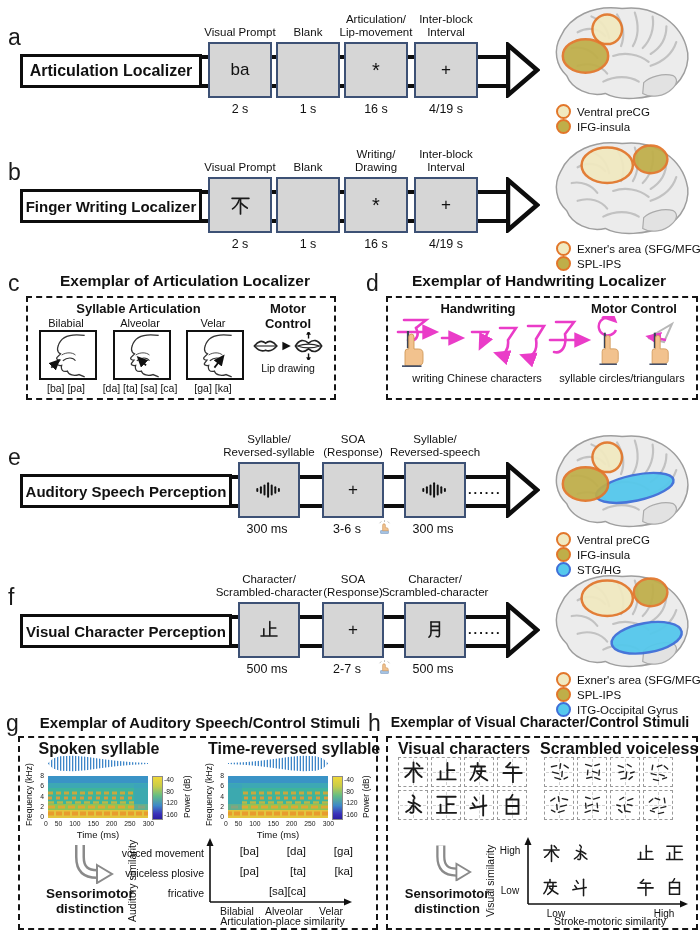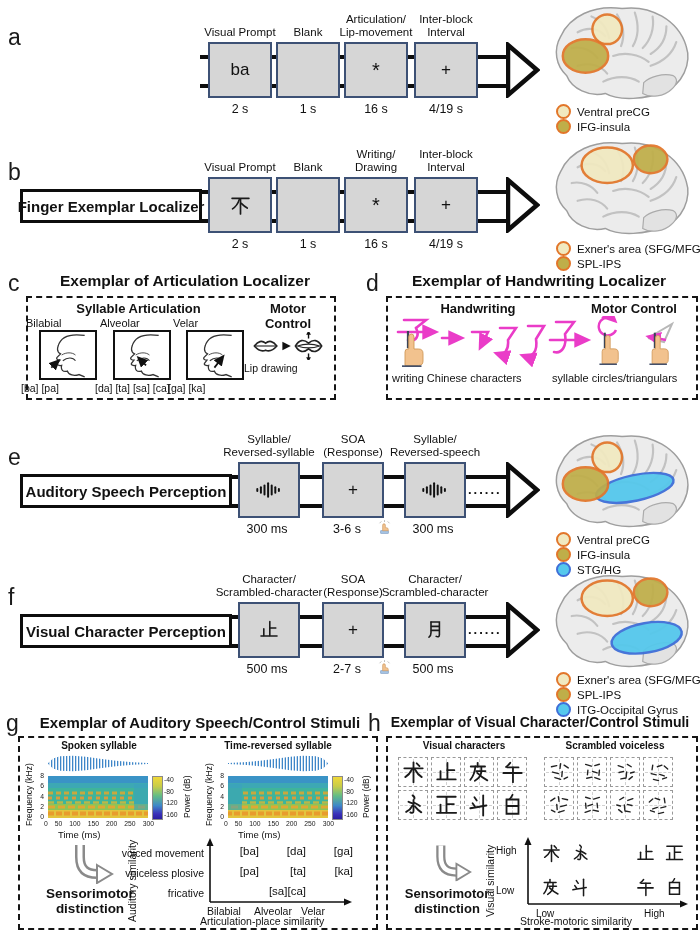--- a/index.html
+++ b/index.html
@@ -11,22 +11,22 @@
           display:flex;align-items:center;justify-content:center;white-space:nowrap}
   .rail{position:absolute;background:#0d0d0d;height:4px;z-index:1}
   .sbox{position:absolute;background:#d6d6d6;border:2px solid #3d5175;z-index:2;
         display:flex;align-items:center;justify-content:center}
   .tl-label{font-size:11.5px;line-height:1.15;text-align:center;white-space:pre-line;
             display:flex;flex-direction:column;justify-content:flex-end;align-items:center;height:30px}
   .dur{font-size:12.5px;text-align:center;white-space:nowrap}
   .dash-box{position:absolute;border:2.5px dashed #151515}
   .ptitle{font-weight:bold;font-size:15.5px;text-align:center;white-space:nowrap}
   .b13{font-weight:bold;font-size:13px;text-align:center;white-space:pre-line}
-  .b12{font-weight:bold;font-size:10px;text-align:center;white-space:nowrap}
-  .cap{font-size:10.5px;}
+  .b12{font-weight:bold;font-size:16px;text-align:center;white-space:nowrap}
+  .cap{font-size:10.5px;text-align:center}
   .legend-row{position:absolute;display:flex;align-items:center;gap:6px;font-size:11.5px;white-space:nowrap}
   .ldot{width:11px;height:11px;border-radius:50%;border:2px solid #e2762a;flex:0 0 auto}
   .c-cream{background:#f1e9c0}.c-olive{background:#bfae49}
   .c-blue{background:#55c8ec;border-color:#3f6fd8}
   .vtext{writing-mode:vertical-rl;transform:rotate(180deg);text-align:center;white-space:nowrap}
   .dots{font-size:13px;font-weight:bold;letter-spacing:2px}
   .tile{position:absolute;width:28px;height:28px;border:1.5px dashed #999;background:#fff;
         display:flex;align-items:center;justify-content:center}
   .tile::before{content:'';position:absolute;left:50%;top:1px;bottom:1px;border-left:1px dashed #d2d2d2}
   .tile::after{content:'';position:absolute;top:50%;left:1px;right:1px;border-top:1px dashed #d2d2d2}
@@ -115,20 +115,21 @@
   <symbol id="presshand" viewBox="0 0 24 24">
     <path d="M4 6 L7 3 M12 4 L12 1 M20 6 L17 3" stroke="#b8b8b8" stroke-width="1.4" fill="none"></path>
     <rect x="6" y="18" width="12" height="4" fill="#a8c8e8" stroke="#6a8ab8" stroke-width="1"></rect>
     <path d="M9 18 V9 a2.2 2.2 0 0 1 4.4 0 V13 H15 a3 3 0 0 1 3 3 V18 Z" fill="#f2c28e" stroke="#c89058" stroke-width="0.9"></path>
   </symbol>
 </svg>
 
 <div id="fig">
 
   <div class="abs plabel" style="left:8px;top:24px">a</div>
+  <div class="abs banner" style="left:20px;top:54px;width:176px;height:28px;font-size:16px">Articulation Localizer</div>
   <div class="rail" style="left:200px;top:55px;width:308px"></div>
   <div class="rail" style="left:200px;top:84px;width:308px"></div>
   <div class="abs tl-label" style="left:185px;top:9px;width:110px">Visual Prompt</div>
   <div class="abs tl-label" style="left:253px;top:9px;width:110px">Blank</div>
   <div class="abs tl-label" style="left:321px;top:9px;width:110px">Articulation/
 Lip-movement</div>
   <div class="abs tl-label" style="left:391px;top:9px;width:110px">Inter-block
 Interval</div>
   <div class="sbox" style="left:208px;top:42px;width:60px;height:52px;font-size:17px">ba</div>
   <div class="sbox" style="left:276px;top:42px;width:60px;height:52px"></div>
@@ -149,21 +150,21 @@
   <div class="legend-row" style="left:556px;top:104px">
     <span class="ldot c-cream"></span>
     <span>Ventral preCG</span>
     </div>
   <div class="legend-row" style="left:556px;top:119px">
     <span class="ldot c-olive"></span>
     <span>IFG-insula</span>
     </div>
 
   <div class="abs plabel" style="left:8px;top:159px">b</div>
-  <div class="abs banner" style="left:20px;top:189px;width:176px;height:28px;font-size:15px">Finger Exemplar Localizer</div>
+  <div class="abs banner" style="left:20px;top:189px;width:176px;height:28px;font-size:15px">Finger Writing Localizer</div>
   <div class="rail" style="left:200px;top:190px;width:308px"></div>
   <div class="rail" style="left:200px;top:219px;width:308px"></div>
   <div class="abs tl-label" style="left:185px;top:144px;width:110px">Visual Prompt</div>
   <div class="abs tl-label" style="left:253px;top:144px;width:110px">Blank</div>
   <div class="abs tl-label" style="left:321px;top:144px;width:110px">Writing/
 Drawing</div>
   <div class="abs tl-label" style="left:391px;top:144px;width:110px">Inter-block
 Interval</div>
   <div class="sbox" style="left:208px;top:177px;width:60px;height:52px">
     <span class="charspan" style="width:21px;height:21px">

